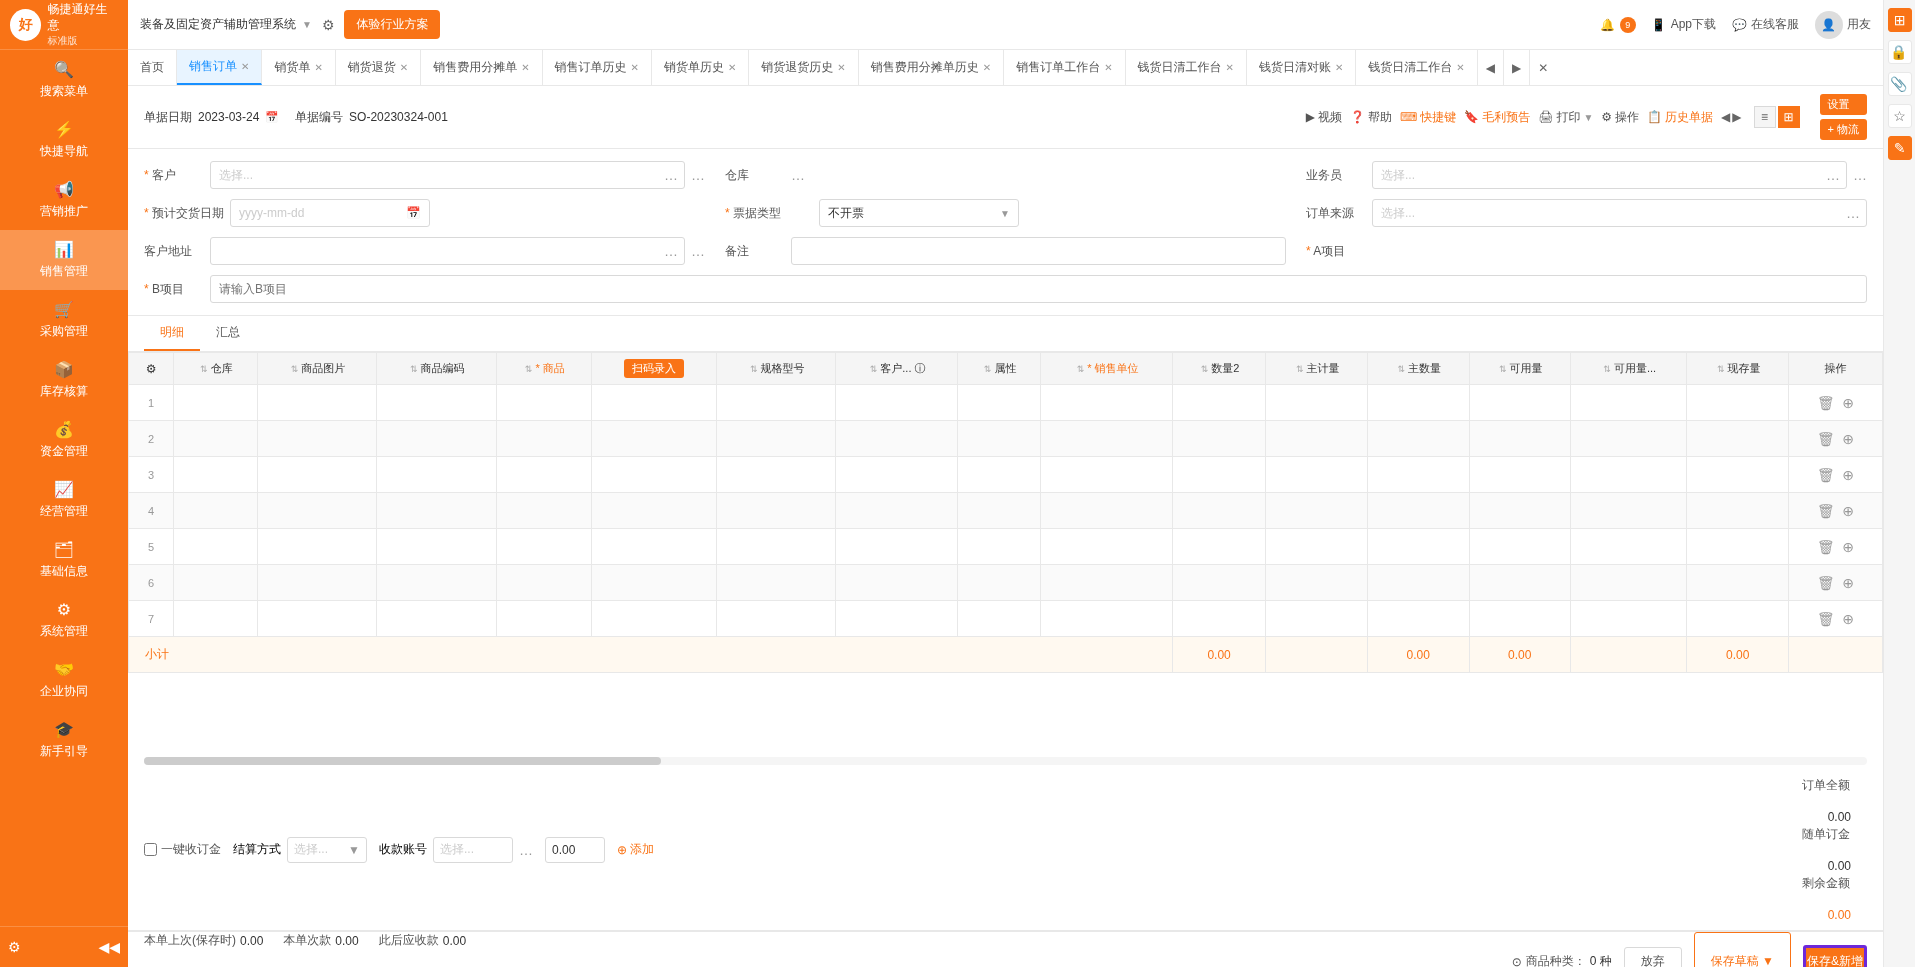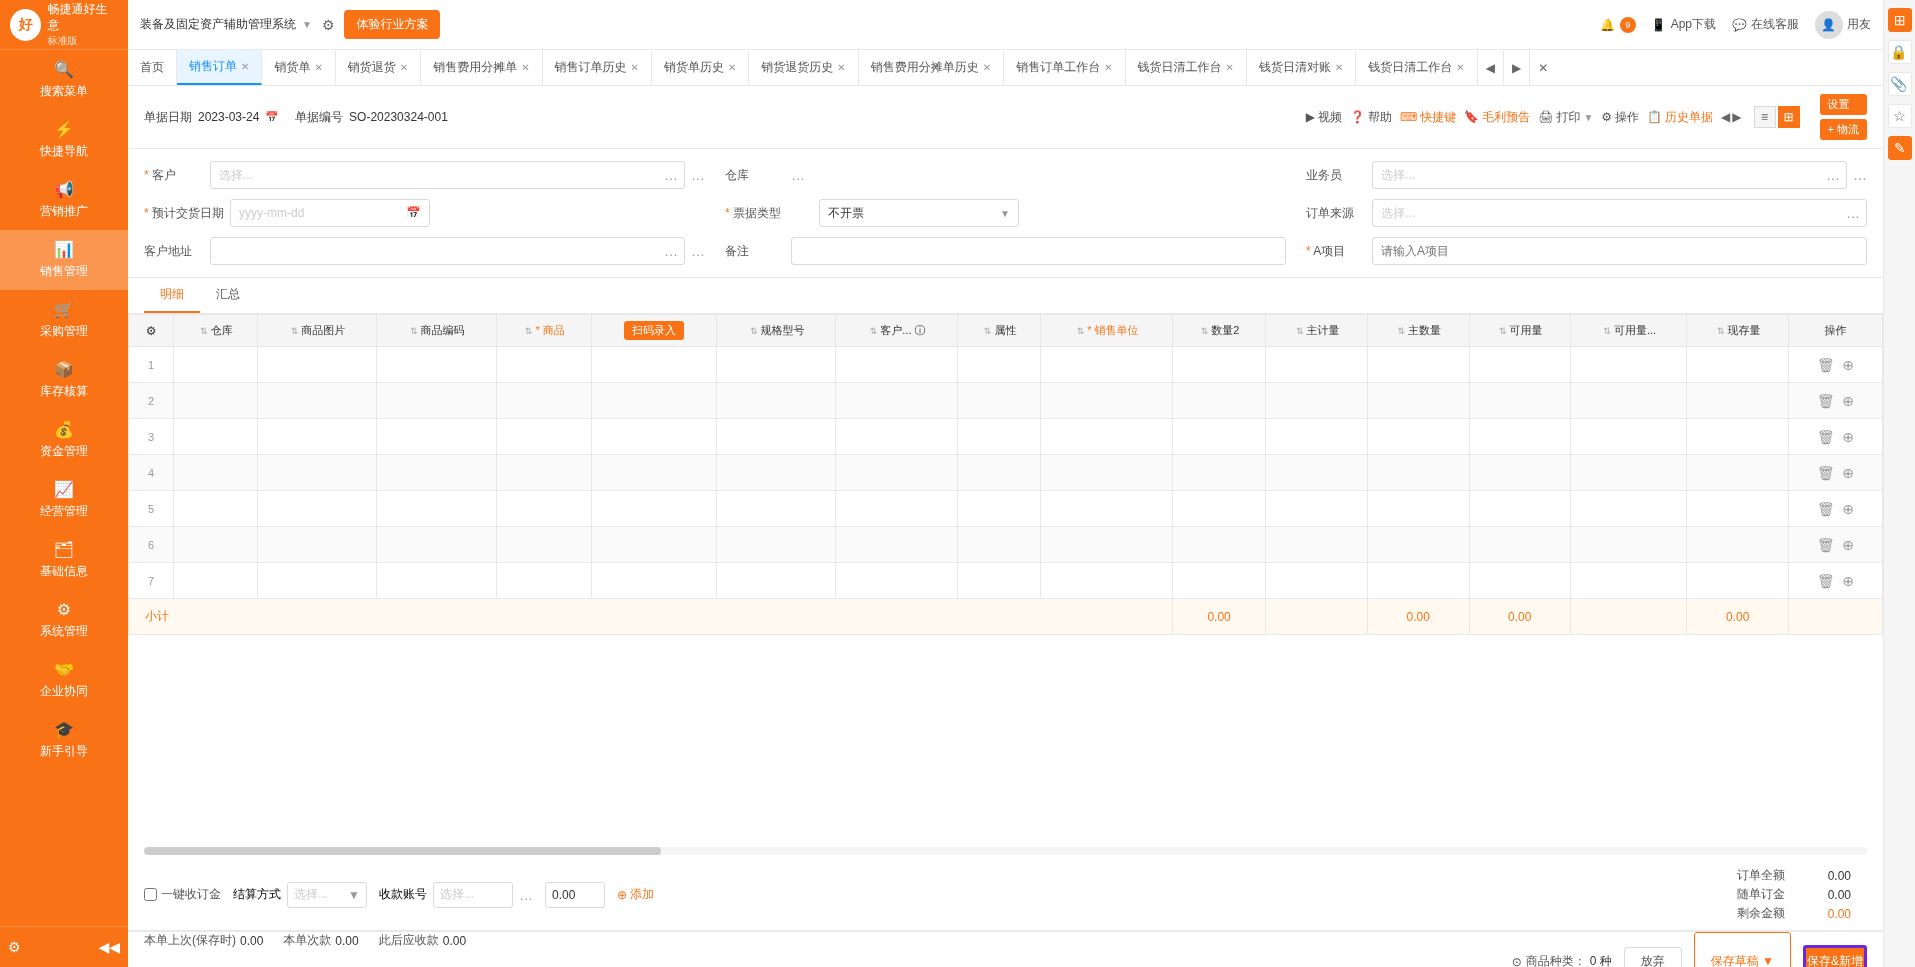--- a/index.html
+++ b/index.html
@@ -97,21 +97,21 @@
     
     .footer-payment { padding: 8px 16px; display: flex; align-items: center; gap: 12px; border-bottom: 1px solid #e8e8e8; flex-shrink: 0; }
     .checkbox-label { display: flex; align-items: center; gap: 4px; cursor: pointer; color: #555; }
     .footer-field { display: flex; align-items: center; gap: 6px; }
     .footer-select { height: 26px; border: 1px solid #d9d9d9; border-radius: 3px; padding: 0 6px; min-width: 80px; display: flex; align-items: center; justify-content: space-between; cursor: pointer; color: #999; }
     .footer-input { height: 26px; border: 1px solid #d9d9d9; border-radius: 3px; padding: 0 6px; min-width: 60px; color: #333; display: flex; align-items: center; }
     .add-btn { color: #f97316; cursor: pointer; display: flex; align-items: center; gap: 3px; }
 
     
     .order-summary { margin-left: auto; padding-right: 16px; display: flex; flex-direction: column; gap: 2px; text-align: right; }
-    .order-summary-row { display: flex; gap: 16px; align-items: center; justify-content: flex-end; }
+    .order-summary-row { display: flex; gap: 16px; align-items: center; justify-content: flex-end; flex-direction: column; }
     .order-summary-label { color: #555; }
     .order-summary-value { color: #333; font-weight: 500; min-width: 50px; text-align: right; }
     .order-summary-value.orange { color: #f97316; }
 
     
     .status-bar { height: 36px; background: #fff; border-top: 1px solid #e8e8e8; display: flex; align-items: flex-start; padding: 0 16px; gap: 20px; flex-shrink: 0; }
     .status-item { display: flex; align-items: center; gap: 4px; color: #555; font-size: 12px; }
     .status-value { color: #333; font-weight: 500; }
     .status-right { margin-left: auto; display: flex; align-items: center; gap: 12px; }
     .btn-discard { background: #fff; border: 1px solid #d9d9d9; border-radius: 3px; padding: 5px 16px; cursor: pointer; color: #555; }
@@ -384,21 +384,26 @@
           <span class="form-field-label">客户地址</span>
           <div class="form-field-input with-dots" style="min-width:200px;cursor:pointer;"></div>
           <span class="dots-btn">…</span>
         </div>
         <div class="form-field">
           <span class="form-field-label">备注</span>
           <div class="form-field-input" style="min-width:300px;cursor:text;"></div>
         </div>
         <div class="form-field">
           <span class="form-field-label required">A项目</span>
-          <input class="input-box" style="min-width: 200px;" placeholder="请输入A项目">
+        </div>
+      </div>
+      <div class="form-row">
+        <div class="form-field">
+          <span class="form-field-label required">B项目</span>
+          <input class="input-box" style="min-width: 200px;" placeholder="请输入B项目">
         </div>
       </div>
     </div>
 
     <div class="detail-tabs">
 
     <div class="detail-tab active">明细</div>
         <div class="detail-tab">汇总</div>
       </div>
 

